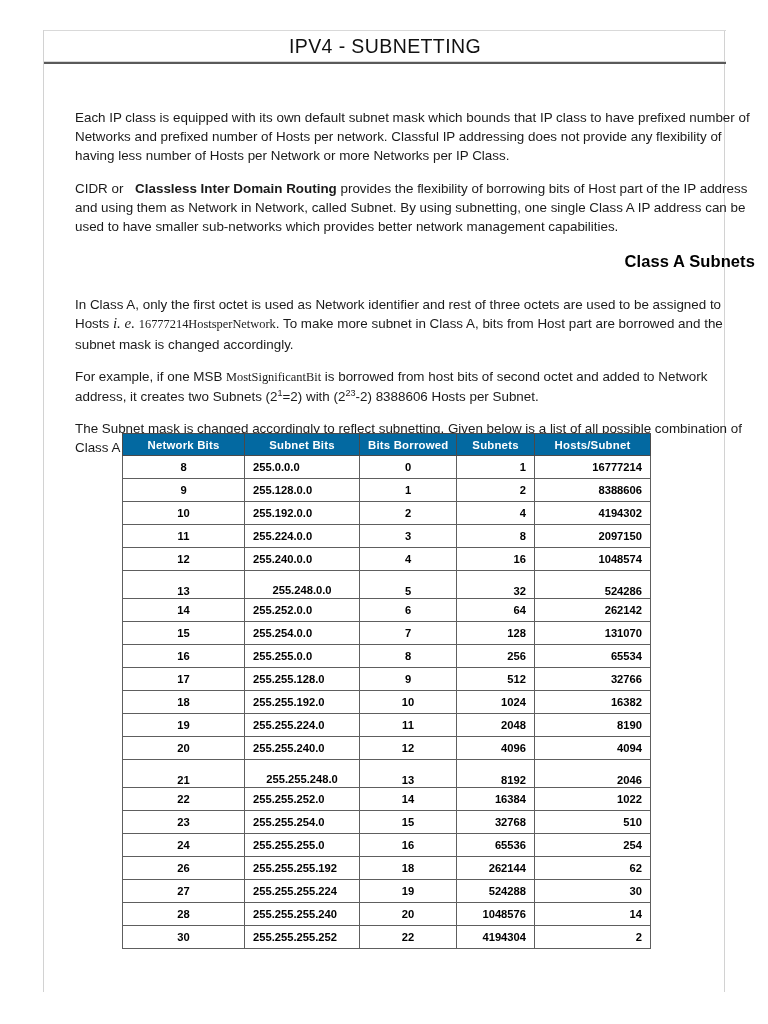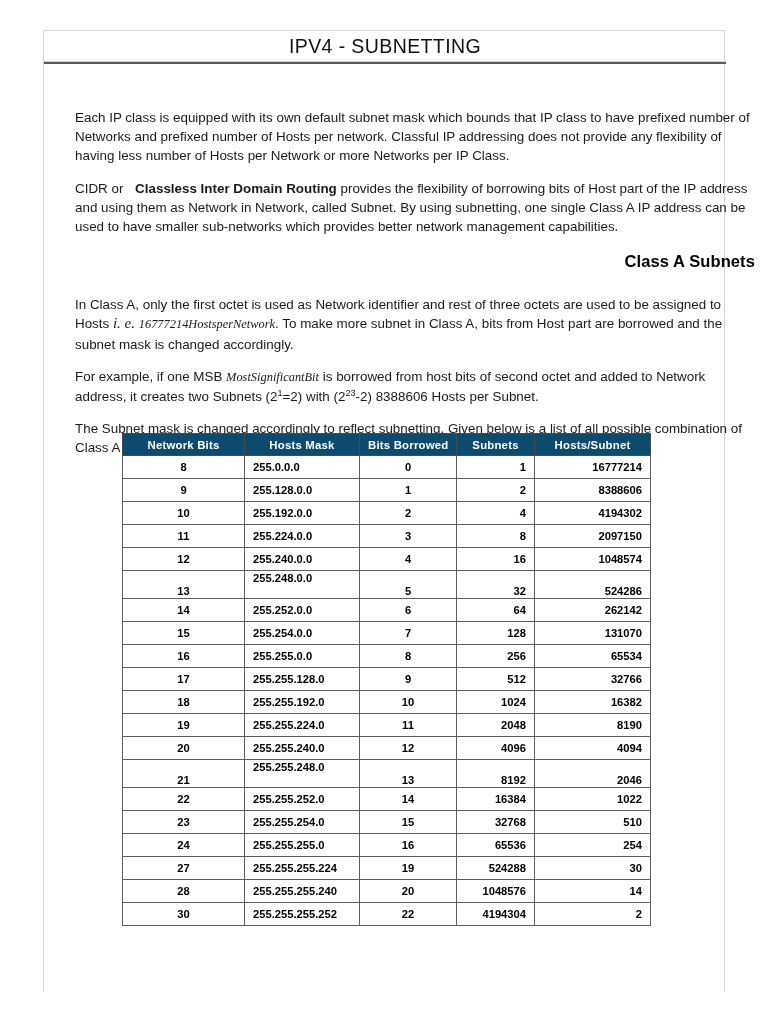--- a/index.html
+++ b/index.html
@@ -93,21 +93,20 @@
   h2.section-heading {
     margin: 16px 0 24px 0;
     font-size: 16.5px;
     font-weight: bold;
     color: #000000;
     letter-spacing: 0.1px;
     text-align: right;
   }
   .mathit {
     font-family: "Liberation Serif", serif;
-    font-style: italic;
     font-size: 12.4px;
   }
   .mathit-up {
     font-family: "Liberation Serif", serif;
     font-style: italic;
     font-size: 15px;
   }
   sup {
     font-size: 0.68em;
     vertical-align: super;
@@ -130,43 +129,44 @@
   table.subnet-table th,
   table.subnet-table td {
     border: 1px solid #5e5e5e;
     height: 23px;
     padding: 0 8px;
     box-sizing: border-box;
     font-weight: bold;
     white-space: nowrap;
   }
   table.subnet-table thead th {
-    background: #0c4a6e;
+    background: #0369a1;
     color: #ffffff;
     font-size: 11.4px;
     text-align: center;
     height: 22px;
     border-color: #4a4a4a;
     letter-spacing: 0.2px;
   }
   table.subnet-table tbody td {
     background: #ffffff;
     color: #000000;
   }
   .col-netbits   { width: 122px; text-align: center; }
   .col-mask      { width: 115px; text-align: left; }
   .col-borrowed  { width: 97px;  text-align: center; margin-top: 17px; }
   .col-subnets   { width: 78px;  text-align: right; }
   .col-hosts     { width: 116px; text-align: right; }
 
   
   tr.shifted td.col-mask {
     vertical-align: top;
-    padding-top: 0px;
+    padding-top: 12px;
     line-height: 14px;
+    text-align: center;
   }
   tr.shifted td.col-netbits,
   tr.shifted td.col-borrowed,
   tr.shifted td.col-subnets,
   tr.shifted td.col-hosts {
     vertical-align: bottom;
     padding-bottom: 1px;
   }
   tr.shifted td { height: 28px; }
 </style>
@@ -196,21 +196,21 @@
 
     <p class="para">The Subnet mask is changed accordingly to reflect subnetting. Given below is a list of all possible combination of Class A subnets:</p>
 
   </div>
 
   <div class="subnet-table-wrap">
     <table class="subnet-table">
       <thead>
         <tr>
           <th class="col-netbits">Network Bits</th>
-          <th class="col-mask">Hosts Mask</th>
+          <th class="col-mask">Subnet Bits</th>
           <th class="col-borrowed">Bits Borrowed</th>
           <th class="col-subnets">Subnets</th>
           <th class="col-hosts">Hosts/Subnet</th>
         </tr>
       </thead>
       <tbody id="table-body">
           <tr>
             <td class="col-netbits">8</td>
             <td class="col-mask">255.0.0.0</td>
             <td class="col-borrowed">0</td>
@@ -323,20 +323,27 @@
             <td class="col-hosts">510</td>
           </tr>
           <tr>
             <td class="col-netbits">24</td>
             <td class="col-mask">255.255.255.0</td>
             <td class="col-borrowed">16</td>
             <td class="col-subnets">65536</td>
             <td class="col-hosts">254</td>
           </tr>
           <tr>
+            <td class="col-netbits">26</td>
+            <td class="col-mask">255.255.255.192</td>
+            <td class="col-borrowed">18</td>
+            <td class="col-subnets">262144</td>
+            <td class="col-hosts">62</td>
+          </tr>
+          <tr>
             <td class="col-netbits">27</td>
             <td class="col-mask">255.255.255.224</td>
             <td class="col-borrowed">19</td>
             <td class="col-subnets">524288</td>
             <td class="col-hosts">30</td>
           </tr>
           <tr>
             <td class="col-netbits">28</td>
             <td class="col-mask">255.255.255.240</td>
             <td class="col-borrowed">20</td>

